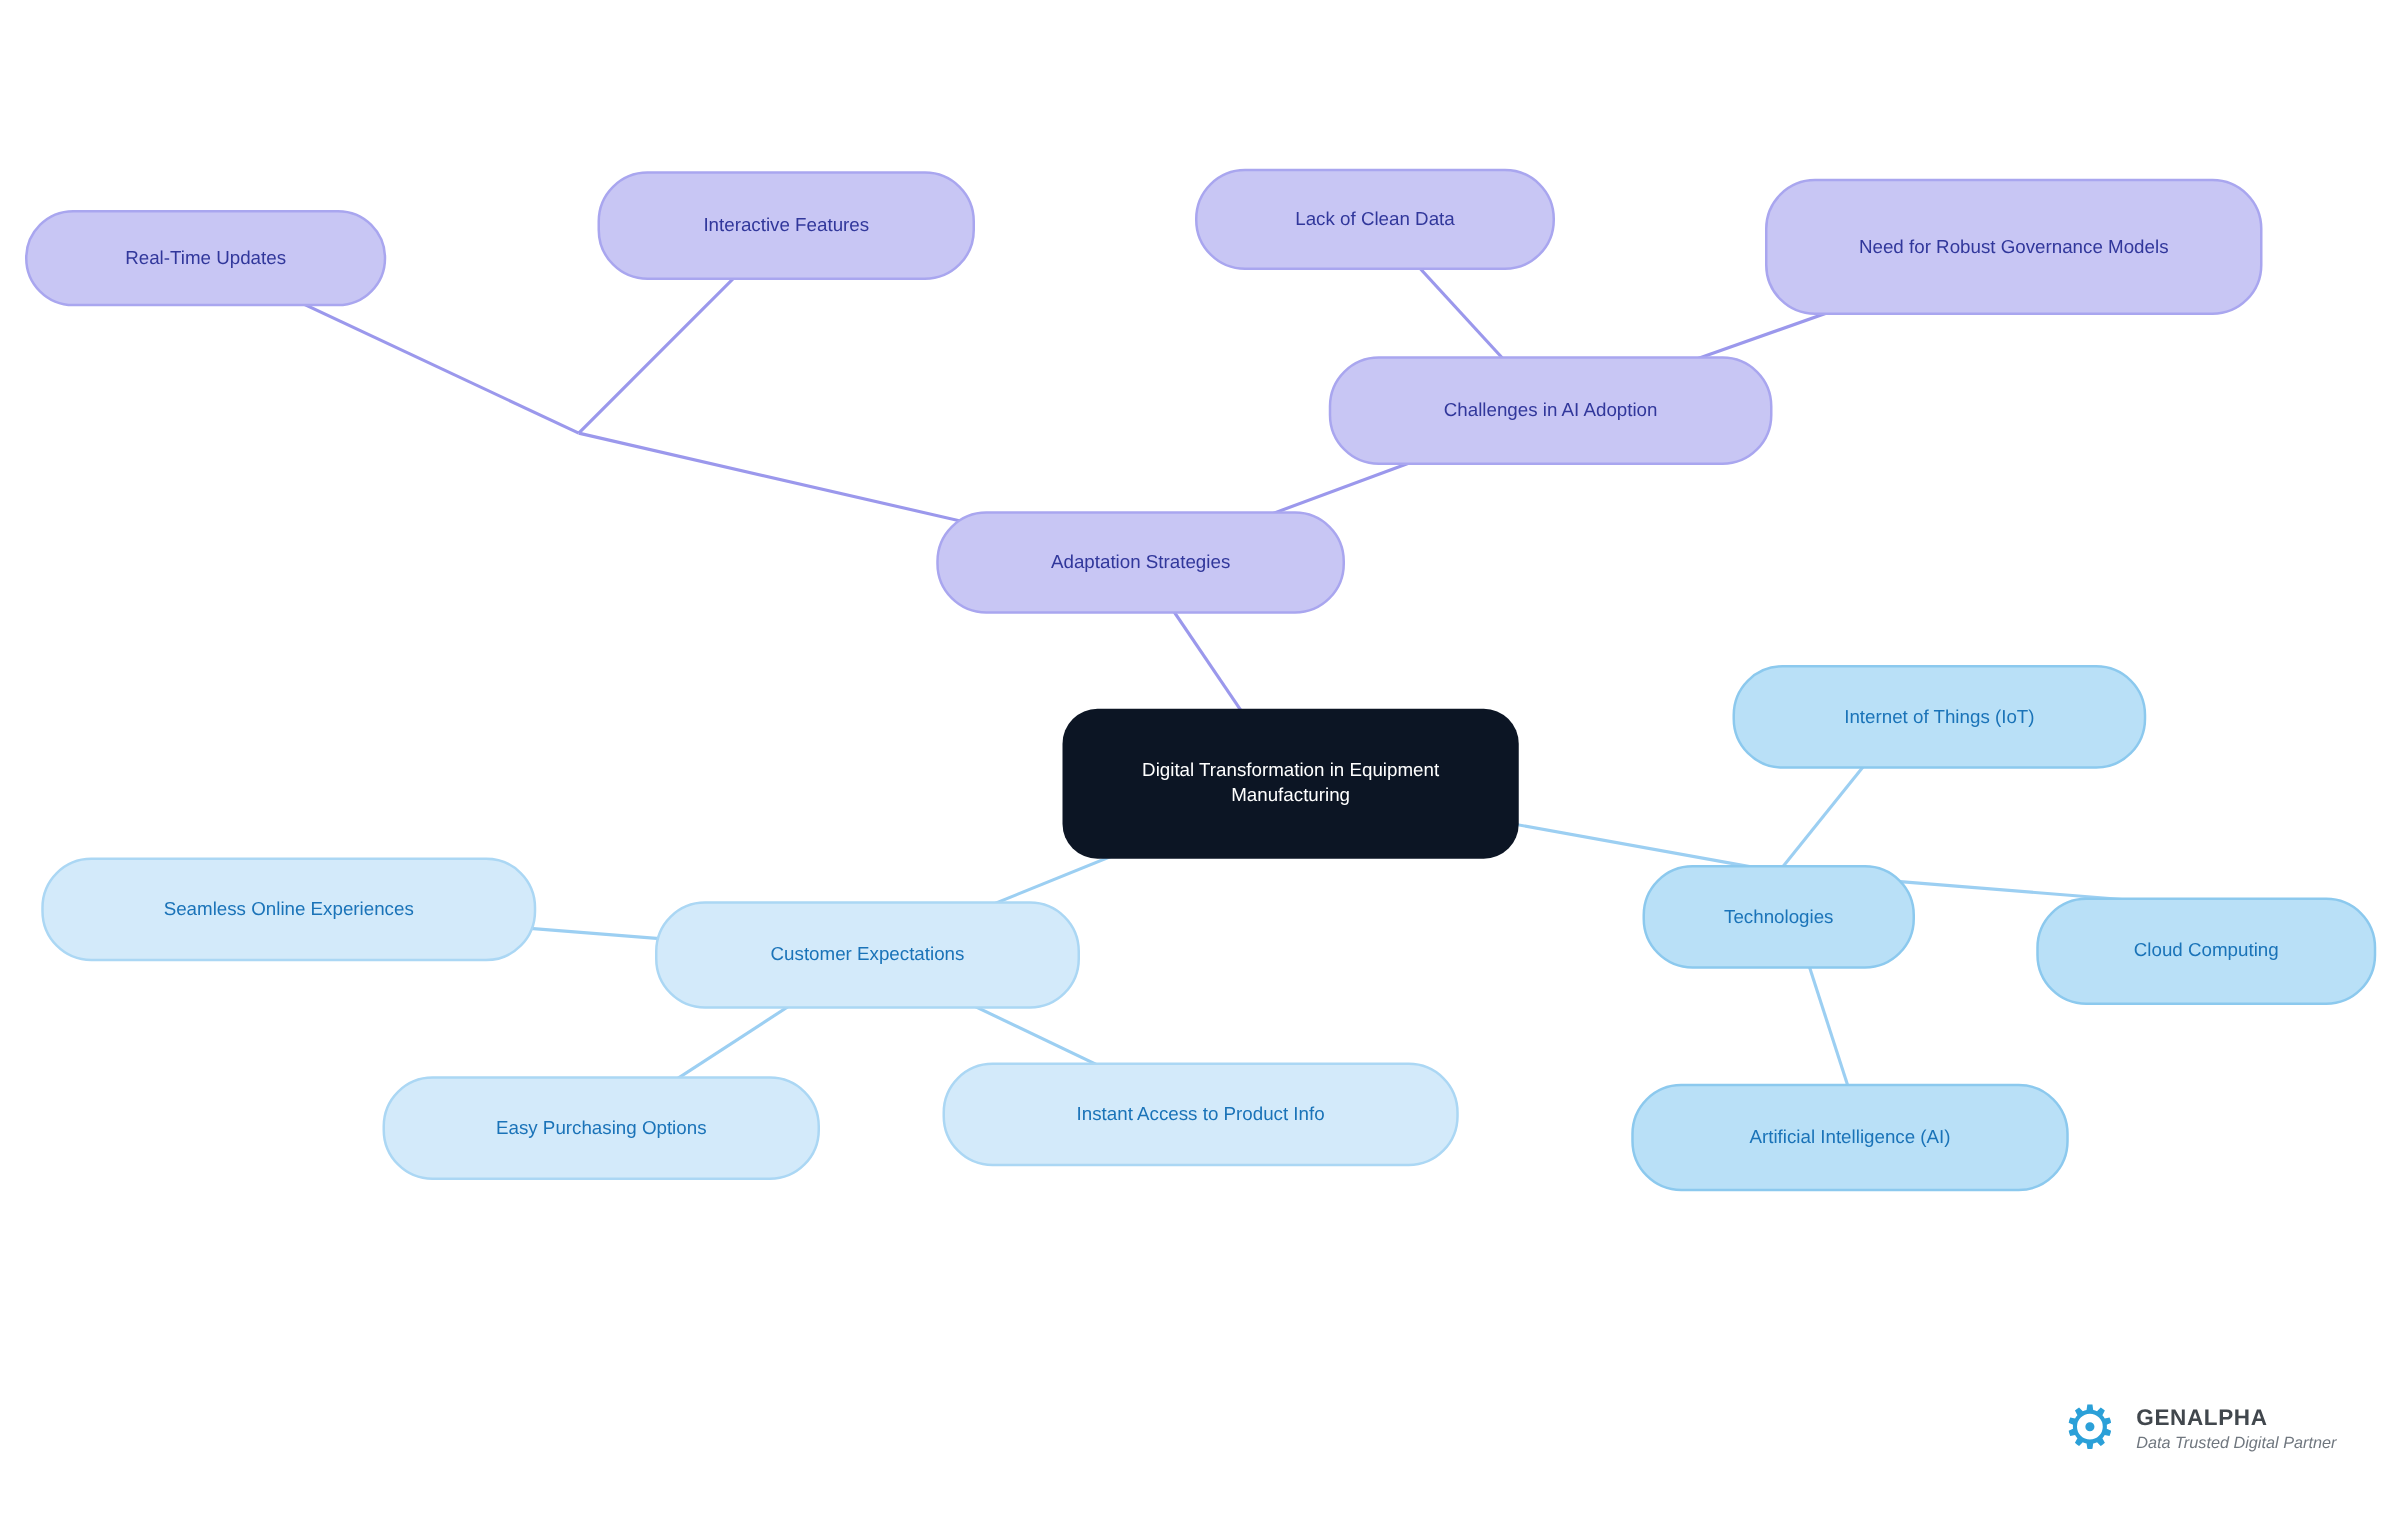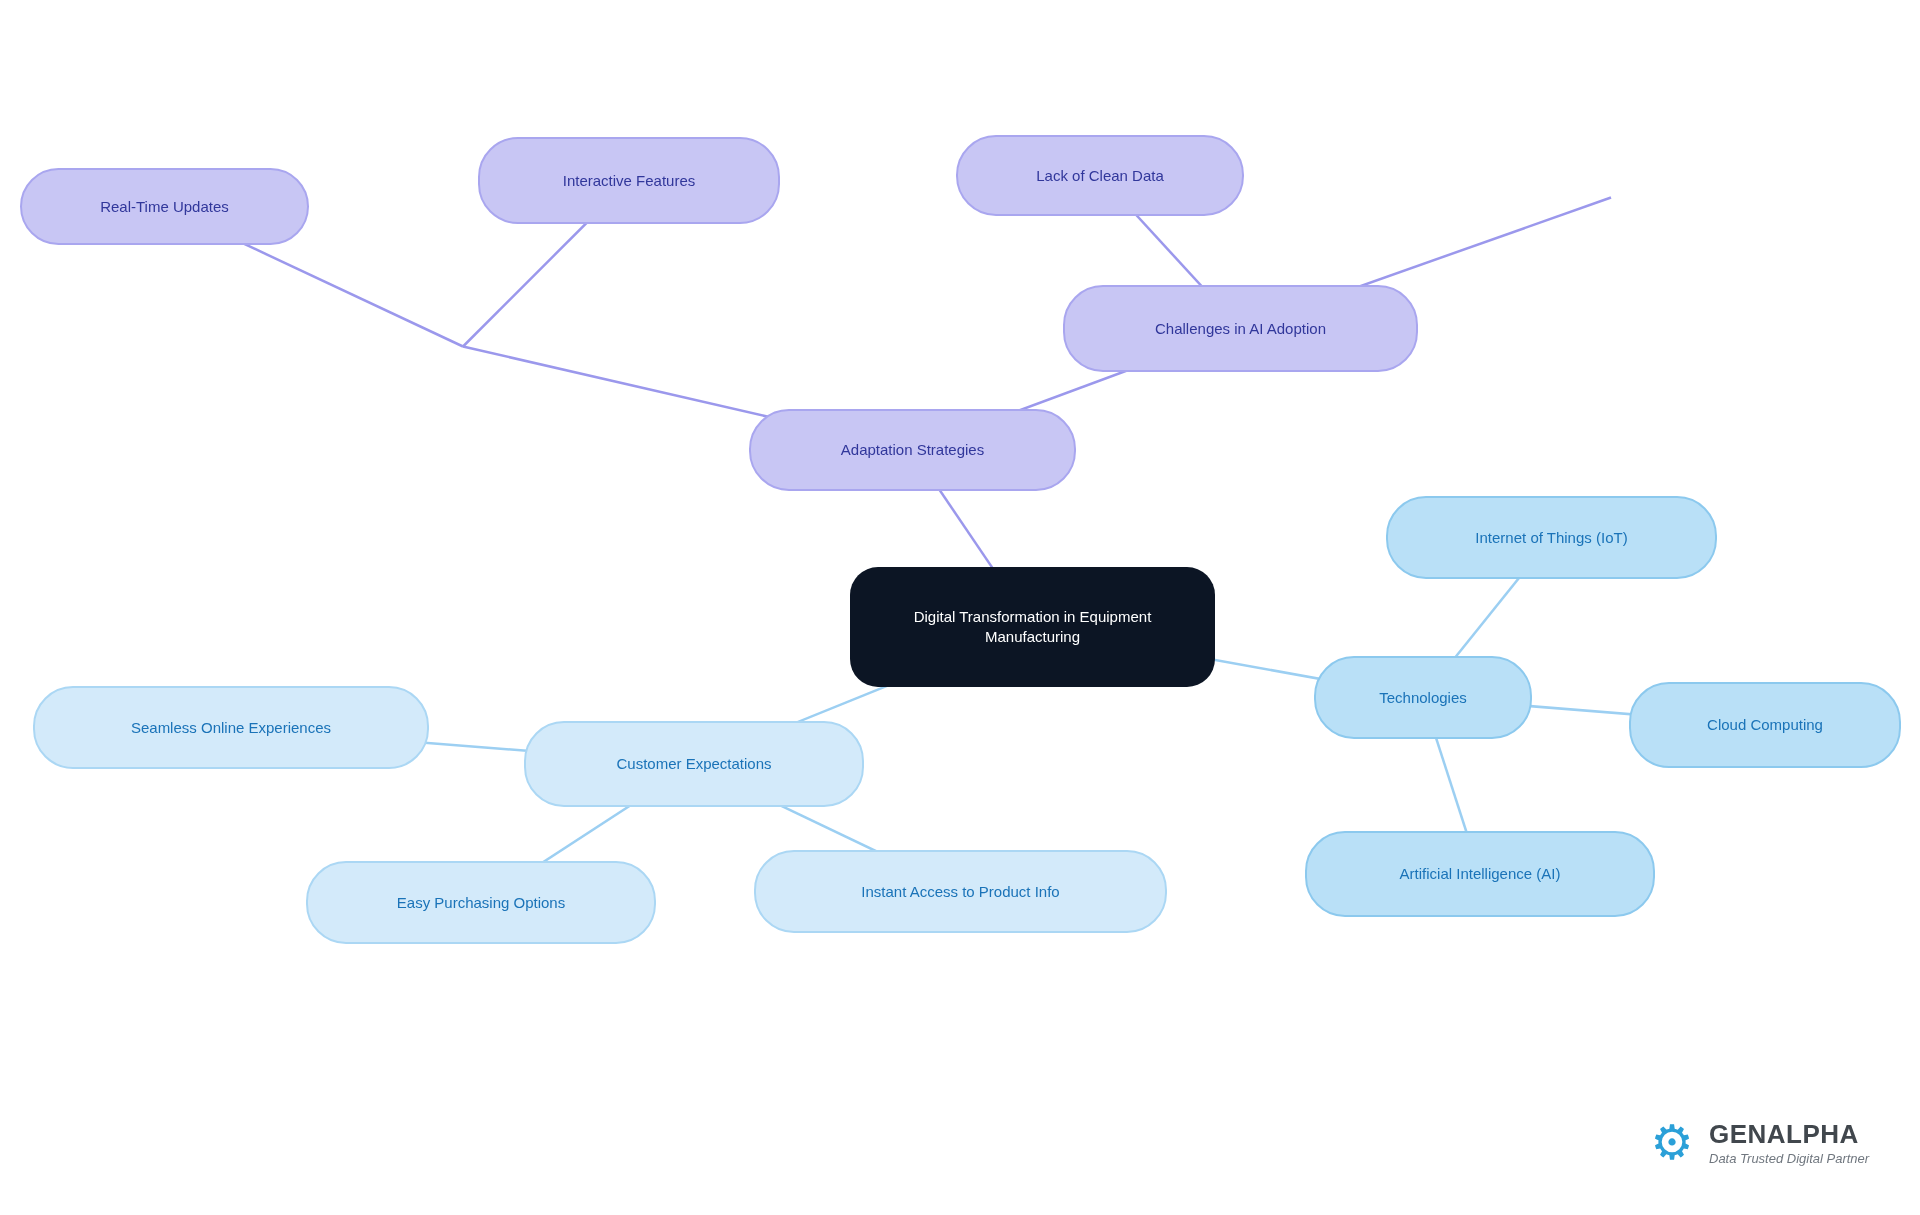--- a/index.html
+++ b/index.html
@@ -33,20 +33,21 @@
   }
   .node.blue{
     background:var(--blue-fill,#d3eafa);
     border:2px solid var(--blue-border,#abd7f4);
     color:var(--blue-text,#1a73b8);
   }
   .node.tech{
     background:var(--tech-fill,#b9e0f7);
     border:2px solid var(--tech-border,#8cc9ee);
     color:var(--blue-text,#1a73b8);
+    margin-top:36px;
   }
   .node.central{
     background:var(--central-fill,#0c1524);
     border:none;
     color:var(--central-text,#ffffff);
     border-radius:28px;
     line-height:1.35;
     z-index:3;
   }
   .logo{
@@ -56,21 +57,21 @@
     z-index:4;
   }
   .logo .gear{
     color:var(--logo-accent,#2ba0d8);
     font-size:48px;
     line-height:48px;
     width:50px;height:50px;
     display:flex;align-items:center;justify-content:center;
   }
   .logo .brand{
-    font-size:26px;
+    font-size:18px;
     font-weight:800;
     letter-spacing:0.5px;
     color:#41474d;
     line-height:1.1;
   }
   .logo .tagline{
     font-size:13px;
     font-style:italic;
     color:#70777f;
     margin-top:2px;
@@ -104,20 +105,23 @@
   </div>
 
   <div class="node purple" id="node-interactive_features" style="left:478px;top:137px;width:302px;height:87px">
     <span>Interactive Features</span>
   </div>
 
   <div class="node purple" id="node-lack_clean_data" style="left:956px;top:135px;width:288px;height:81px">
     <span>Lack of Clean Data</span>
   </div>
 
+  <div class="node purple" id="node-governance_models" style="left:1412px;top:143px;width:398px;height:109px">
+    <span>Need for Robust Governance Models</span>
+  </div>
 
 
   <div class="node purple" id="node-challenges_ai" style="left:1063px;top:285px;width:355px;height:87px">
     <span>Challenges in AI Adoption</span>
   </div>
 
   <div class="node purple" id="node-adaptation_strategies" style="left:749px;top:409px;width:327px;height:82px">
     <span>Adaptation Strategies</span>
   </div>
 

